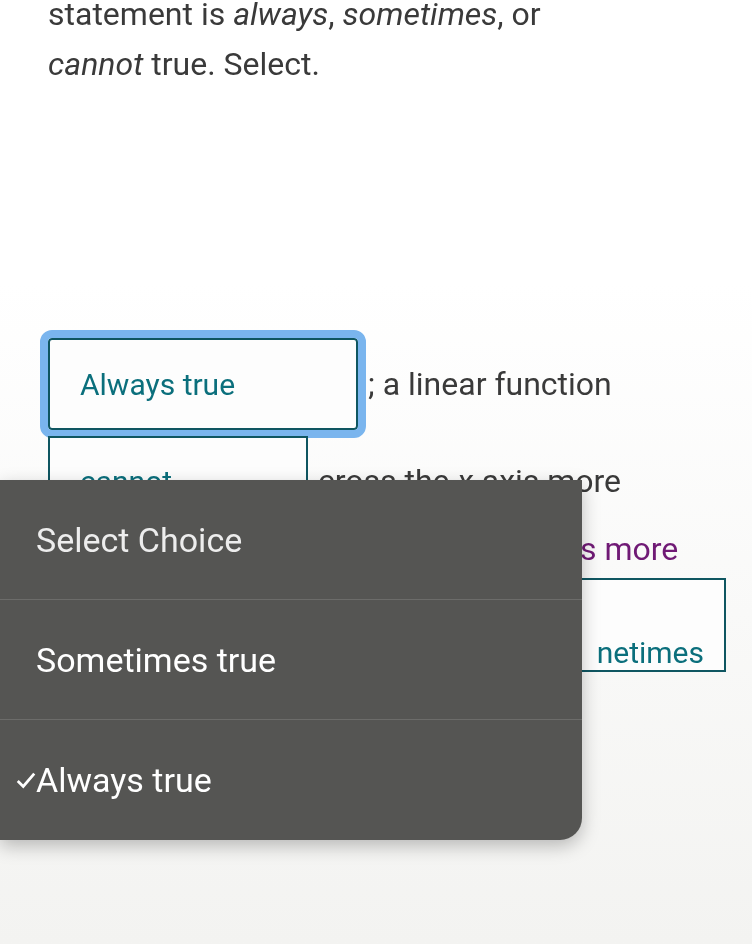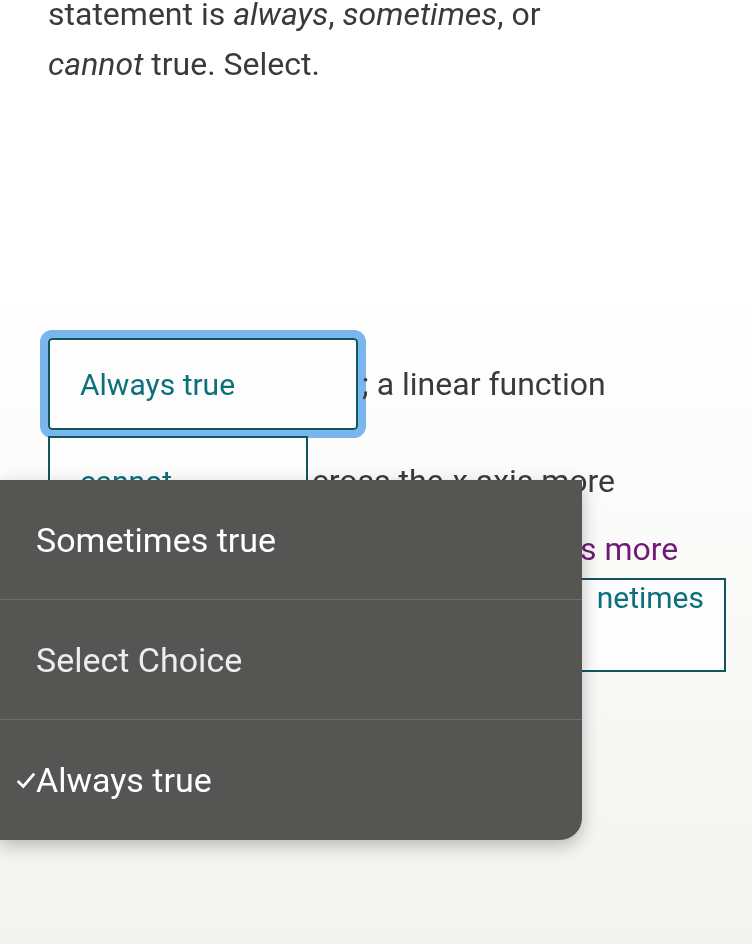--- a/index.html
+++ b/index.html
@@ -9,30 +9,30 @@
     .prompt{margin-top:-10px}
     .statement{font-style:italic;margin-top:6px}
     .dropdown{display:inline-flex;align-items:center;height:92px;border:2px solid #0f5661;background:#fdfdfd;color:#0b6f7c;font-size:30px;padding:0 30px;min-width:268px}
     .dropdown.active{outline:8px solid #7ab5ee;outline-offset:0;border-radius:4px;min-width:310px}
     .dropdown.narrow{min-width:260px}
     .txt{color:#3a3a3a;font-size:32px}
     .row1{position:absolute;left:48px;top:338px}
     .row2{position:absolute;left:48px;top:436px}
     .row2 .dropdown{height:90px}
     .row3txt{position:absolute;left:580px;top:530px;font-size:32px;color:#701a75}
-    .chip{position:absolute;right:26px;top:578px;border:2px solid #0f5661;background:#fdfdfd;color:#0b6f7c;font-size:30px;height:94px;display:flex;align-items:flex-start;padding:0 20px}
+    .chip{position:absolute;right:26px;top:578px;border:2px solid #0f5661;background:#fdfdfd;color:#0b6f7c;font-size:30px;height:94px;display:flex;align-items:flex-end;padding:0 20px}
     .popup{position:absolute;left:0;top:480px;width:582px;background:#555553;border-radius:0 0 22px 0;overflow:hidden;box-shadow:0 6px 18px rgba(0,0,0,.25)}
     .popup-item{height:120px;display:flex;align-items:center;padding-left:36px;color:#fff;font-size:34px;border-bottom:1px solid #6c6c6a}
     .popup-item:last-child{border-bottom:none}
     .popup-item.header{color:#ededed}
     .popup-item.selected{padding-left:12px}
     .checkmark{width:28px;margin-right:-4px;display:inline-flex;justify-content:center}
     .checkmark svg{stroke:#fff;stroke-width:3;fill:none}
     .italic-x{font-style:italic}
-    .after1{}
+    .after1{margin-left:6px}
   </style>
 </head>
 <body>
 
 <div class="content">
   <div class="prompt">
     <span>statement is </span><span class="italic">always</span><span>, </span><span class="italic">sometimes</span><span>, or</span>
     <br>
     <span class="italic">cannot</span><span> true. Select.</span>
   </div>
@@ -54,25 +54,25 @@
   </span>
 </div>
 
 <span class="row3txt">s more</span>
 
 <div class="chip">
   <span>netimes</span>
 </div>
 
 <div class="popup">
+  <div class="popup-item header">
+    <span>Select Choice</span>
+  </div>
   <div class="popup-item">
     <span>Sometimes true</span>
-  </div>
-  <div class="popup-item header">
-    <span>Select Choice</span>
   </div>
   <div class="popup-item selected">
     <span class="checkmark">
       <svg width="22" height="22" viewBox="0 0 24 24">
           <polyline points="3 13 9 19 21 5"></polyline>
         </svg>
     </span>
     <span>Always true</span>
   </div>
 </div>

